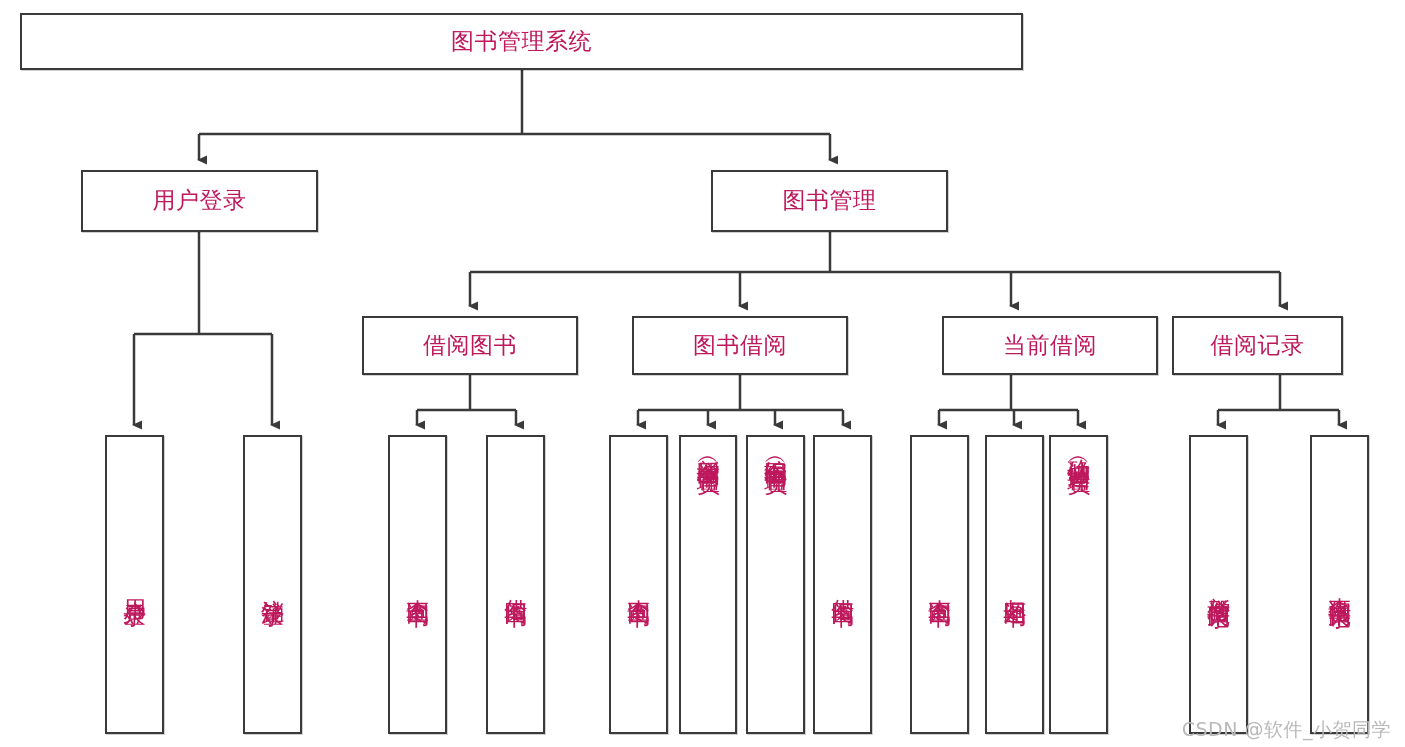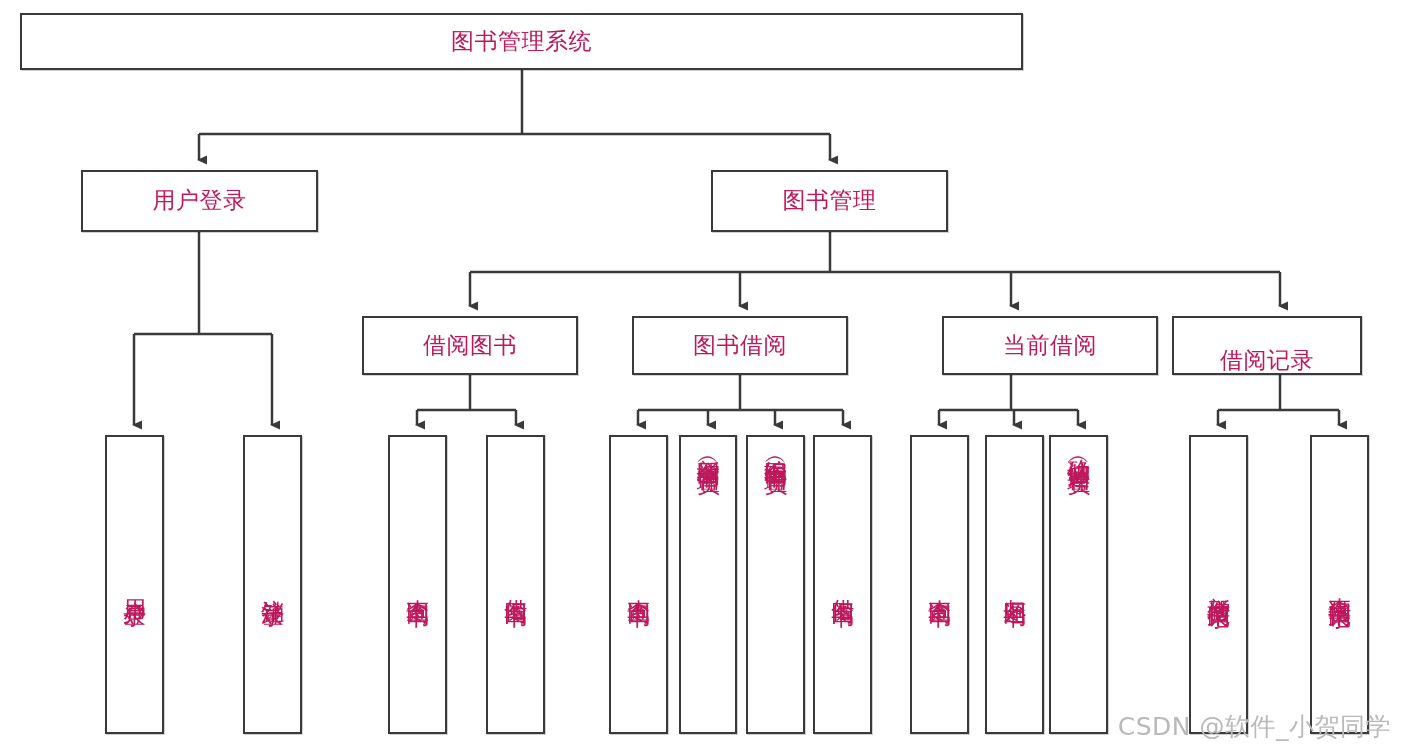--- a/index.html
+++ b/index.html
@@ -60,21 +60,21 @@
     margin-top: auto;
     margin-bottom: auto;
   }
   .vtop .label {
     margin-top: 4px;
   }
   .watermark {
     position: absolute;
     right: 14px;
     bottom: 4px;
-    font-size: 25px;
+    font-size: 19px;
     color: #b9b9b9;
     white-space: nowrap;
     letter-spacing: 0.5px;
   }
 </style>
 </head>
 <body>
 
 <div id="canvas">
 
@@ -141,21 +141,21 @@
 
   <div class="node node-h" style="left:362px; top:316px; width:216px; height:59px;">
     <span class="label">借阅图书</span>
   </div>
   <div class="node node-h" style="left:632px; top:316px; width:216px; height:59px;text-align:center;">
     <span class="label">图书借阅</span>
   </div>
   <div class="node node-h" style="left:903px; top:316px; width:216px; height:59px;margin-left:39px;">
     <span class="label">当前借阅</span>
   </div>
-  <div class="node node-h" style="left:1172px; top:316px; width:190px; height:59px;align-items:flex-end;">
+  <div class="node node-h" style="left:1172px; top:316px; width:171px; height:59px;">
     <span class="label">借阅记录</span>
   </div>
 
   <div class="node node-v vcenter" style="left:105px; top:435px; width:59px; height:299px;">
     <span class="label">用户登录</span>
   </div>
   <div class="node node-v vcenter" style="left:243px; top:435px; width:59px; height:299px;">
     <span class="label">注销登录</span>
   </div>
   <div class="node node-v vcenter" style="left:388px; top:435px; width:59px; height:299px;">

